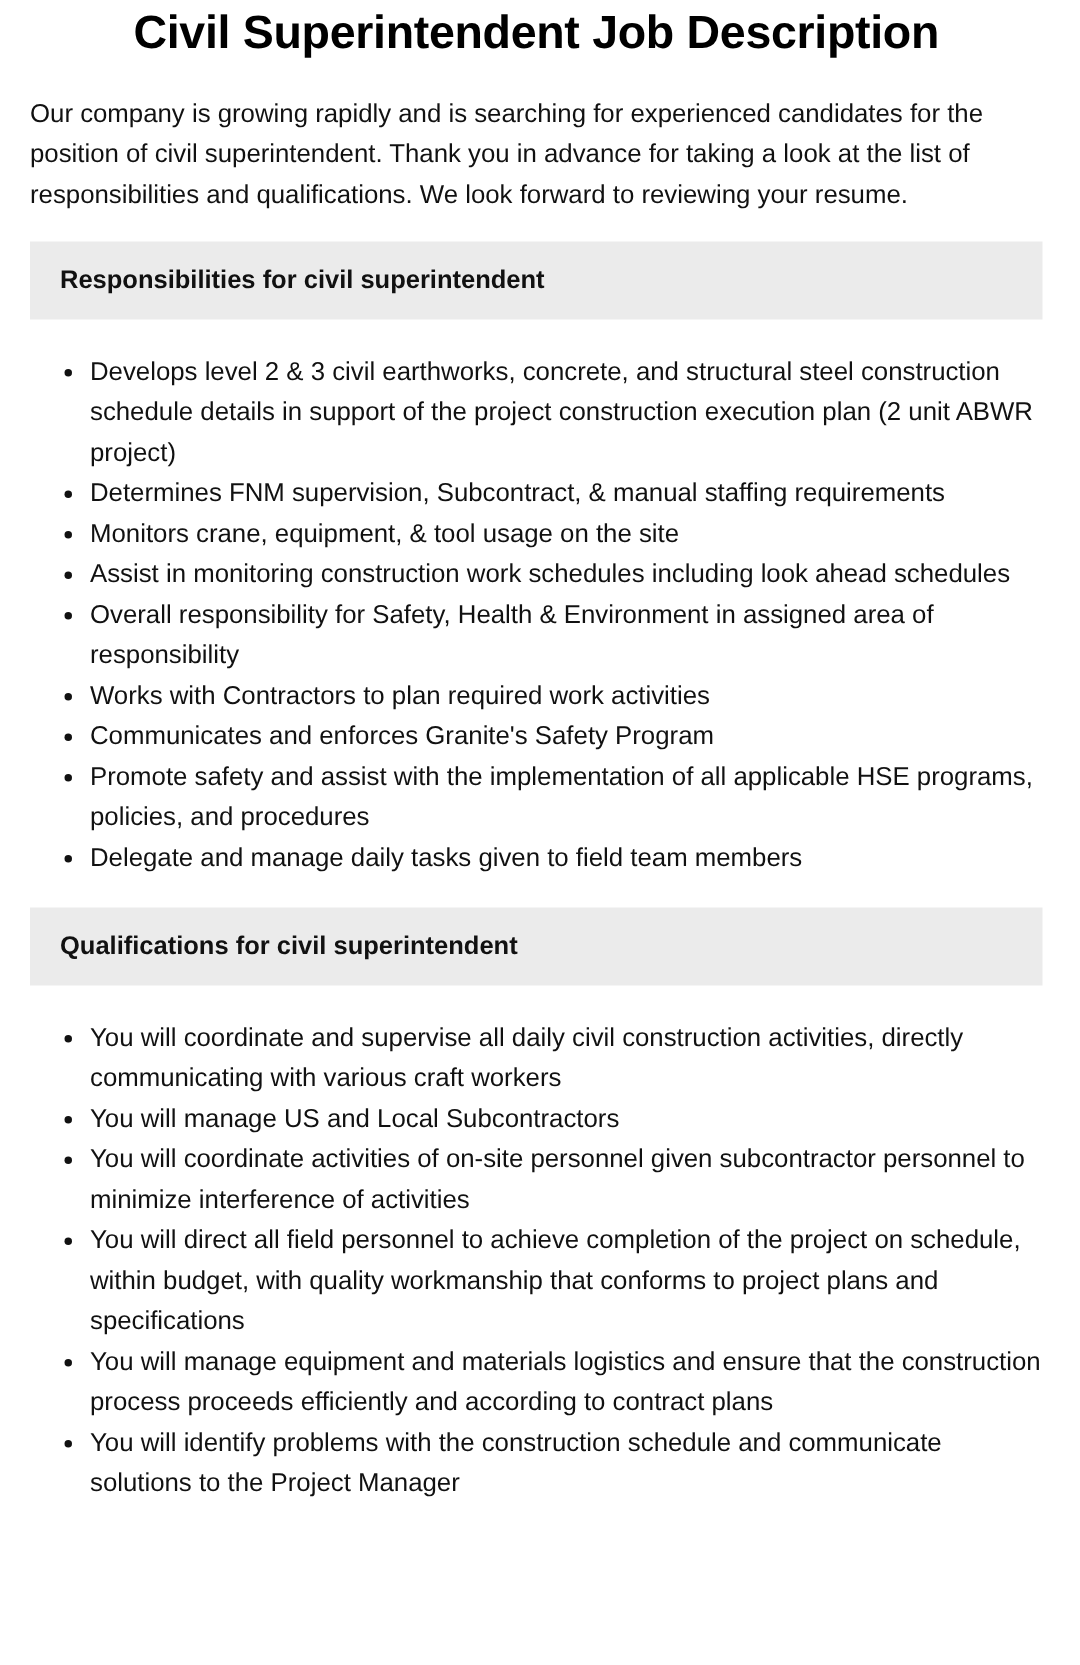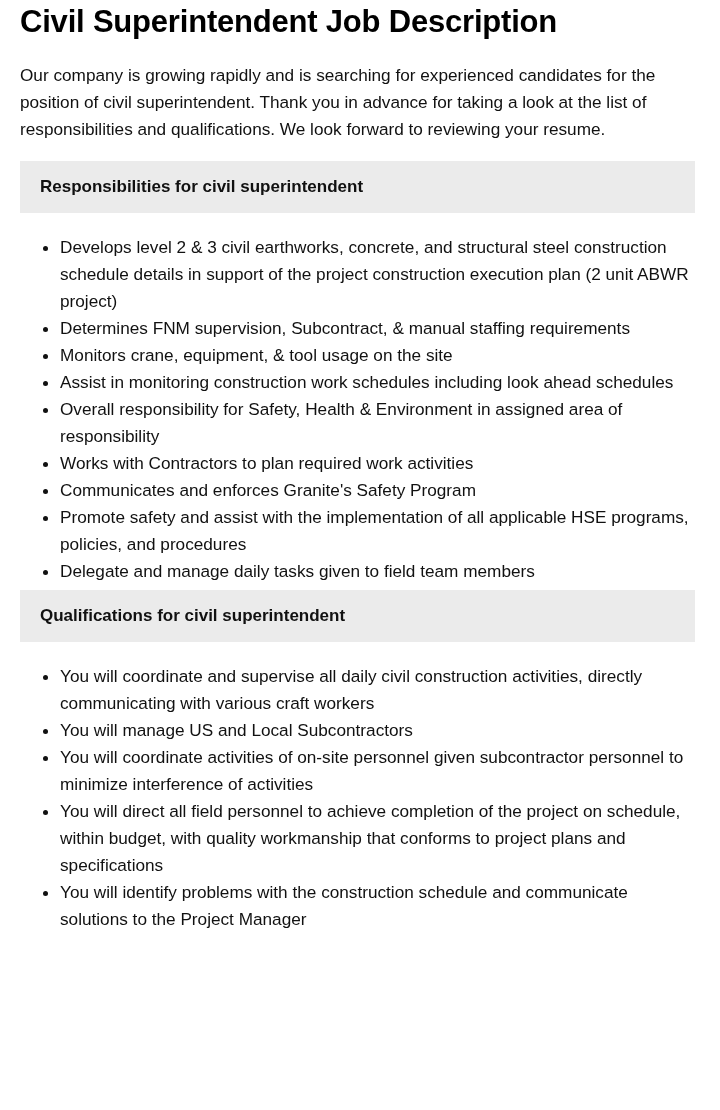--- a/index.html
+++ b/index.html
@@ -15,21 +15,21 @@
       color: #111111;
     }
     .page {
       padding: 0 25px 0 20px;
     }
     .page-title {
       margin: 0;
       padding-top: 2px;
       height: 44px;
       line-height: 40px;
-      text-align: left;
+      text-align: center;
       font-size: 31px;
       font-weight: bold;
       color: #000000;
       letter-spacing: -0.2px;
     }
     .intro {
       margin: 16px 0 0 0;
       font-size: 17.2px;
       line-height: 27px;
       color: #111111;
@@ -39,21 +39,21 @@
       height: 52px;
       background: #ebebeb;
       display: flex;
       align-items: center;
       padding-left: 20px;
       font-size: 17px;
       font-weight: bold;
       color: #111111;
     }
     .section-header.q {
-      margin-top: 5px;
+      margin-top: 20px;
     }
     ul.list {
       margin: 21px 0 0 0;
       padding: 0 0 0 40px;
       list-style: none;
     }
     ul.list li {
       position: relative;
       font-size: 17.2px;
       line-height: 27px;
@@ -89,15 +89,16 @@
     <li>Promote safety and assist with the implementation of all applicable HSE programs, policies, and procedures</li>
     <li>Delegate and manage daily tasks given to field team members</li>
   </ul>
 
   <div class="section-header q">Qualifications for civil superintendent</div>
   <ul class="list">
     <li>You will coordinate and supervise all daily civil construction activities, directly communicating with various craft workers</li>
     <li>You will manage US and Local Subcontractors</li>
     <li>You will coordinate activities of on-site personnel given subcontractor personnel to minimize interference of activities</li>
     <li>You will direct all field personnel to achieve completion of the project on schedule, within budget, with quality workmanship that conforms to project plans and specifications</li>
+    <li>You will manage equipment and materials logistics and ensure that the construction process proceeds efficiently and according to contract plans</li>
     <li>You will identify problems with the construction schedule and communicate solutions to the Project Manager</li>
   </ul>
 </div>
 
 </body></html>

